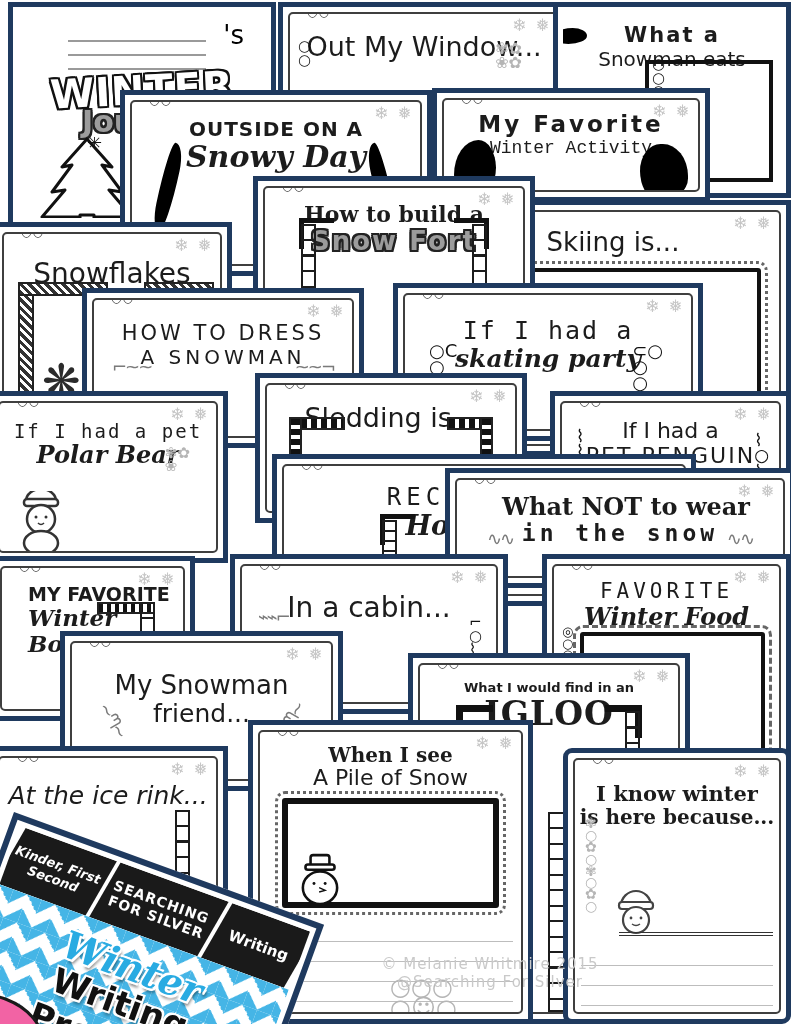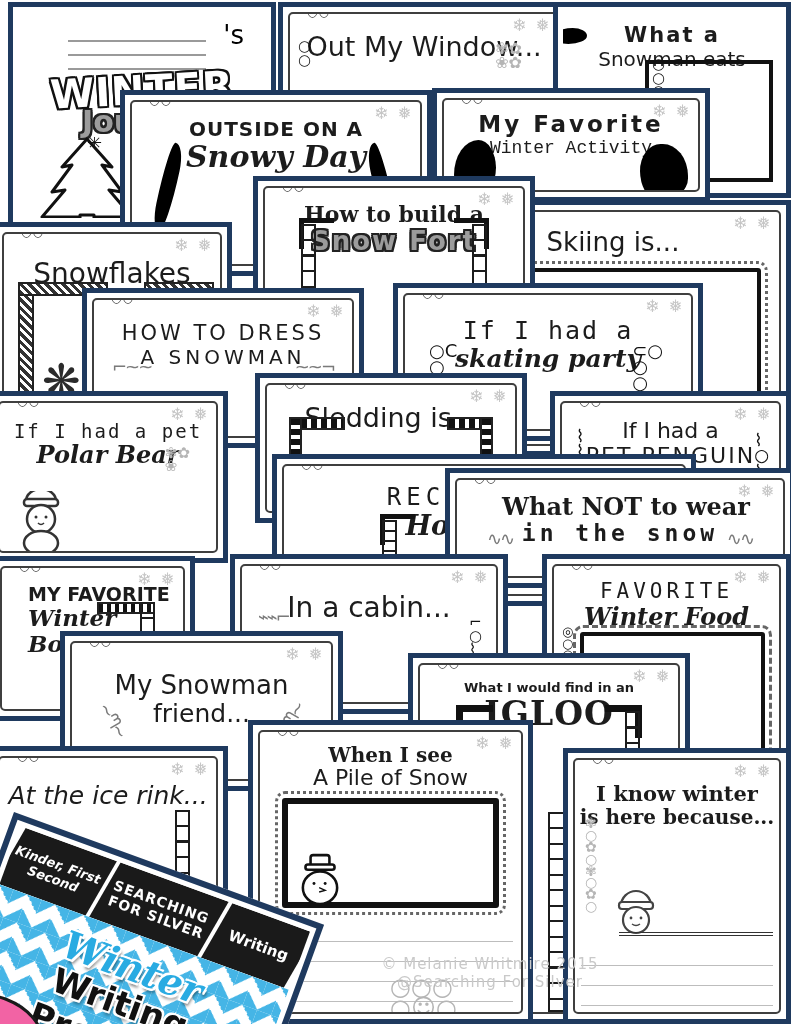--- a/index.html
+++ b/index.html
@@ -332,21 +332,21 @@
         <ellipse cx="28" cy="40" rx="20" ry="19" fill="#fff" stroke="#111" stroke-width="3"></ellipse>
         <circle cx="21" cy="35" r="1.7" fill="#111"></circle>
           <circle cx="34" cy="35" r="1.7" fill="#111"></circle>
         <path d="M27 40 l7 3 -7 2" fill="#fff" stroke="#111" stroke-width="1.6"></path>
       </svg>
       <div class="rules" style="left:8px;right:8px;top:190px;height:104px;"></div>
       <div class="graychain" style="left:130px;bottom:-6px;font-size:24px;">○○○<br>○☺○</div>
     </div>
   </div>
 
-  <div class="page" style="left:563px;top:748px;width:228px;height:276px;z-index:15;">
+  <div class="page" style="left:563px;top:748px;width:228px;height:276px;z-index:15;border-radius:9px;">
     <div class="inner">
       <div class="tt" style="top:22px;">
         <span class="t f-slab" style="font-size:21px;">I know winter</span>
         <span class="t f-slab" style="font-size:20px;">is here because...</span>
       </div>
       <div class="graychain" style="left:10px;top:58px;font-size:14px;">✾<br>○<br>✿<br>○<br>✾<br>○<br>✿<br>○</div>
       <svg width="50" height="52" viewBox="0 0 50 52" style="position:absolute;left:36px;top:126px;">
         <path d="M10 20 a15 15 0 0 1 30 0 z" fill="#fff" stroke="#444" stroke-width="2.2"></path>
         <rect x="8" y="16" width="34" height="7" rx="3" fill="#fff" stroke="#444" stroke-width="2.2"></rect>
         <circle cx="25" cy="34" r="13" fill="#fff" stroke="#444" stroke-width="2.2"></circle>

